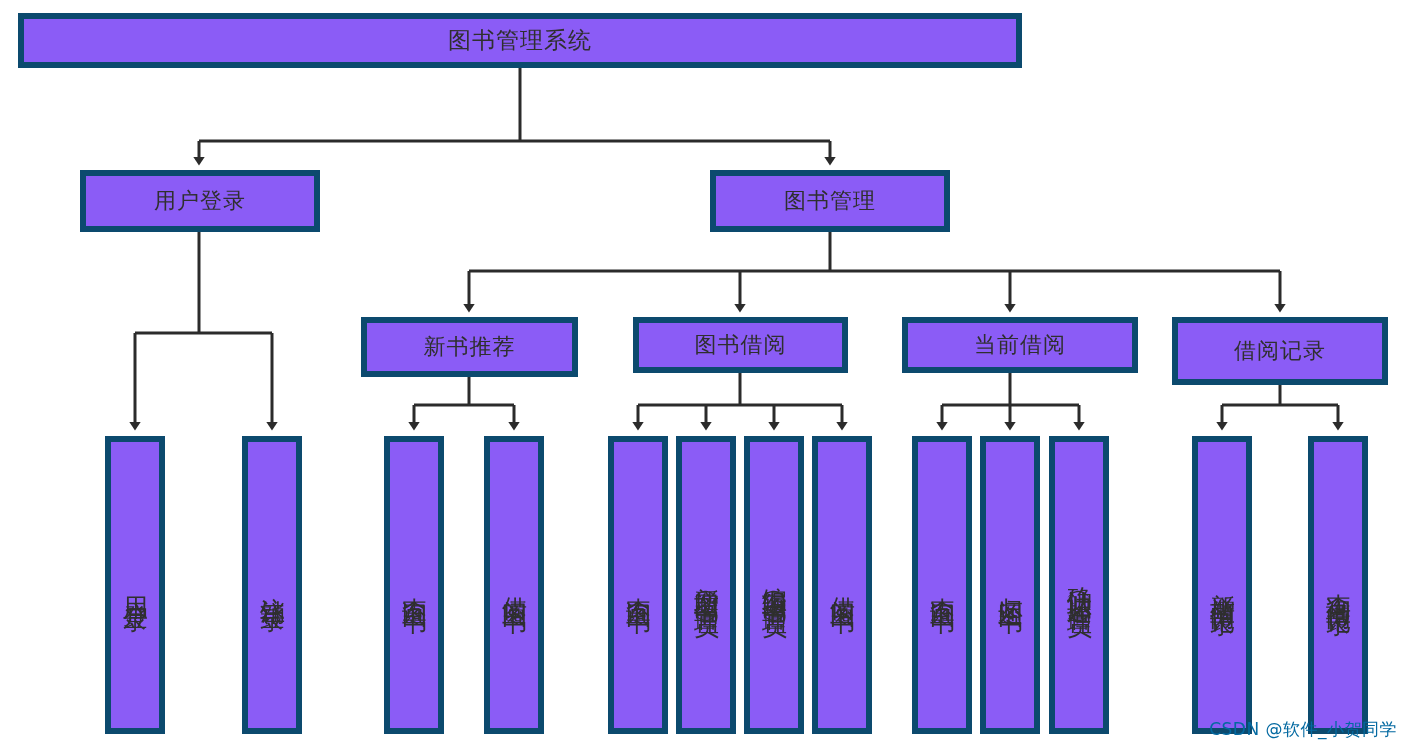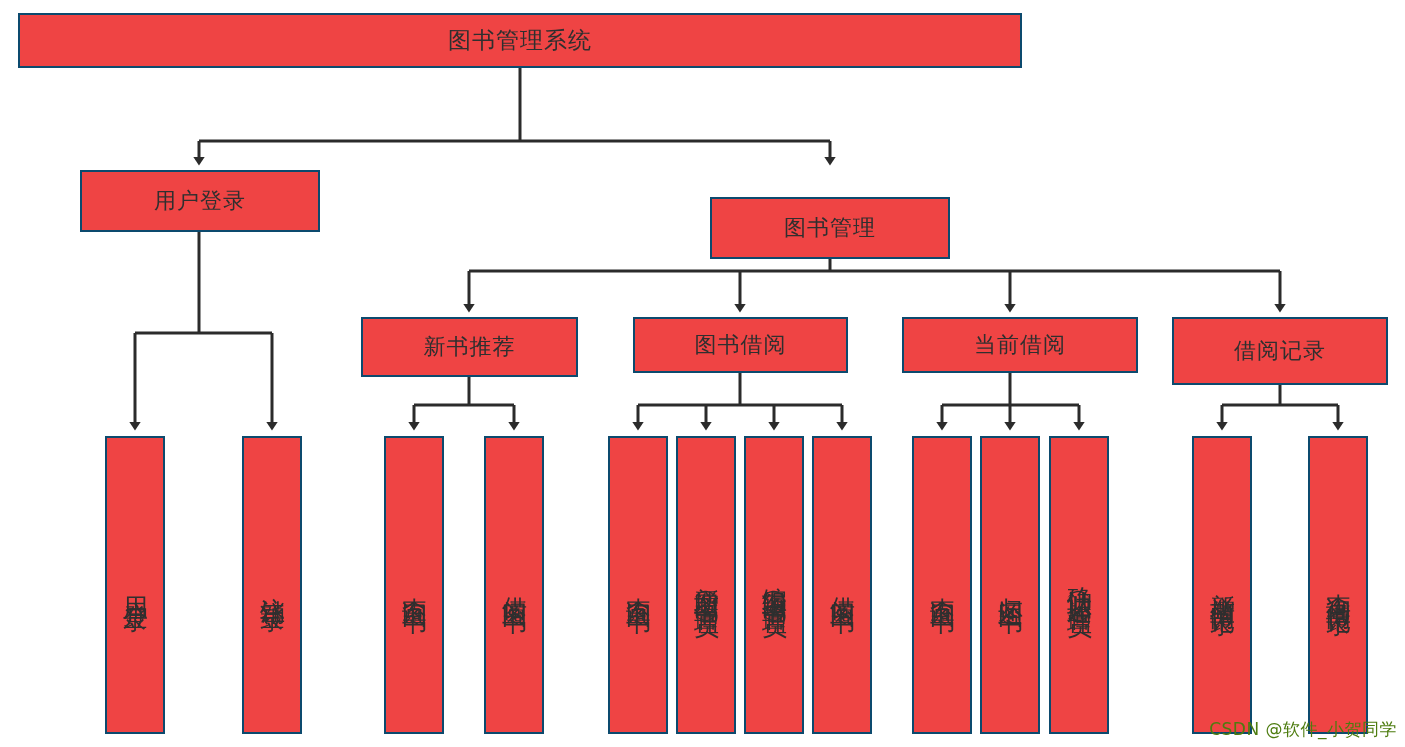--- a/index.html
+++ b/index.html
@@ -22,22 +22,22 @@
     position: absolute;
     left: 0;
     top: 0;
     width: 1405px;
     height: 747px;
     pointer-events: none;
   }
   .node {
     position: absolute;
     box-sizing: border-box;
-    background: #ef4444;
-    border: 2px solid #0c4a6e;
+    background: #8b5cf6;
+    border: 6px solid #0c4a6e;
     display: flex;
     align-items: center;
     justify-content: center;
     color: #2f2f2f;
   }
   .node .label {
     text-align: center;
     line-height: 1.18;
     white-space: nowrap;
   }
@@ -61,21 +61,21 @@
     font-size: 25px;
     line-height: 1.12;
     letter-spacing: 4px;
     white-space: nowrap;
   }
   .watermark {
     position: absolute;
     right: 8px;
     bottom: 6px;
     font-size: 17px;
-    color: #4d7c0f;
+    color: #0369a1;
     letter-spacing: 0.5px;
     white-space: nowrap;
     user-select: none;
   }
 </style>
 </head>
 <body>
 
 <div id="canvas">
 
@@ -129,21 +129,21 @@
     </g>
   </svg>
 
   <div class="node horiz root" style="left:18px; top:13px; width:1004px; height:55px;">
     <span class="label">图书管理系统</span>
   </div>
 
   <div class="node horiz" style="left:80px; top:170px; width:240px; height:62px;">
     <span class="label">用户登录</span>
   </div>
-  <div class="node horiz" style="left:710px; top:170px; width:240px; height:62px;margin-top:27px;">
+  <div class="node horiz" style="left:710px; top:170px; width:240px; height:62px;">
     <span class="label">图书管理</span>
   </div>
 
   <div class="node horiz" style="left:361px; top:317px; width:217px; height:60px;">
     <span class="label">新书推荐</span>
   </div>
   <div class="node horiz" style="left:633px; top:317px; width:215px; height:56px;">
     <span class="label">图书借阅</span>
   </div>
   <div class="node horiz" style="left:902px; top:317px; width:236px; height:56px;">

